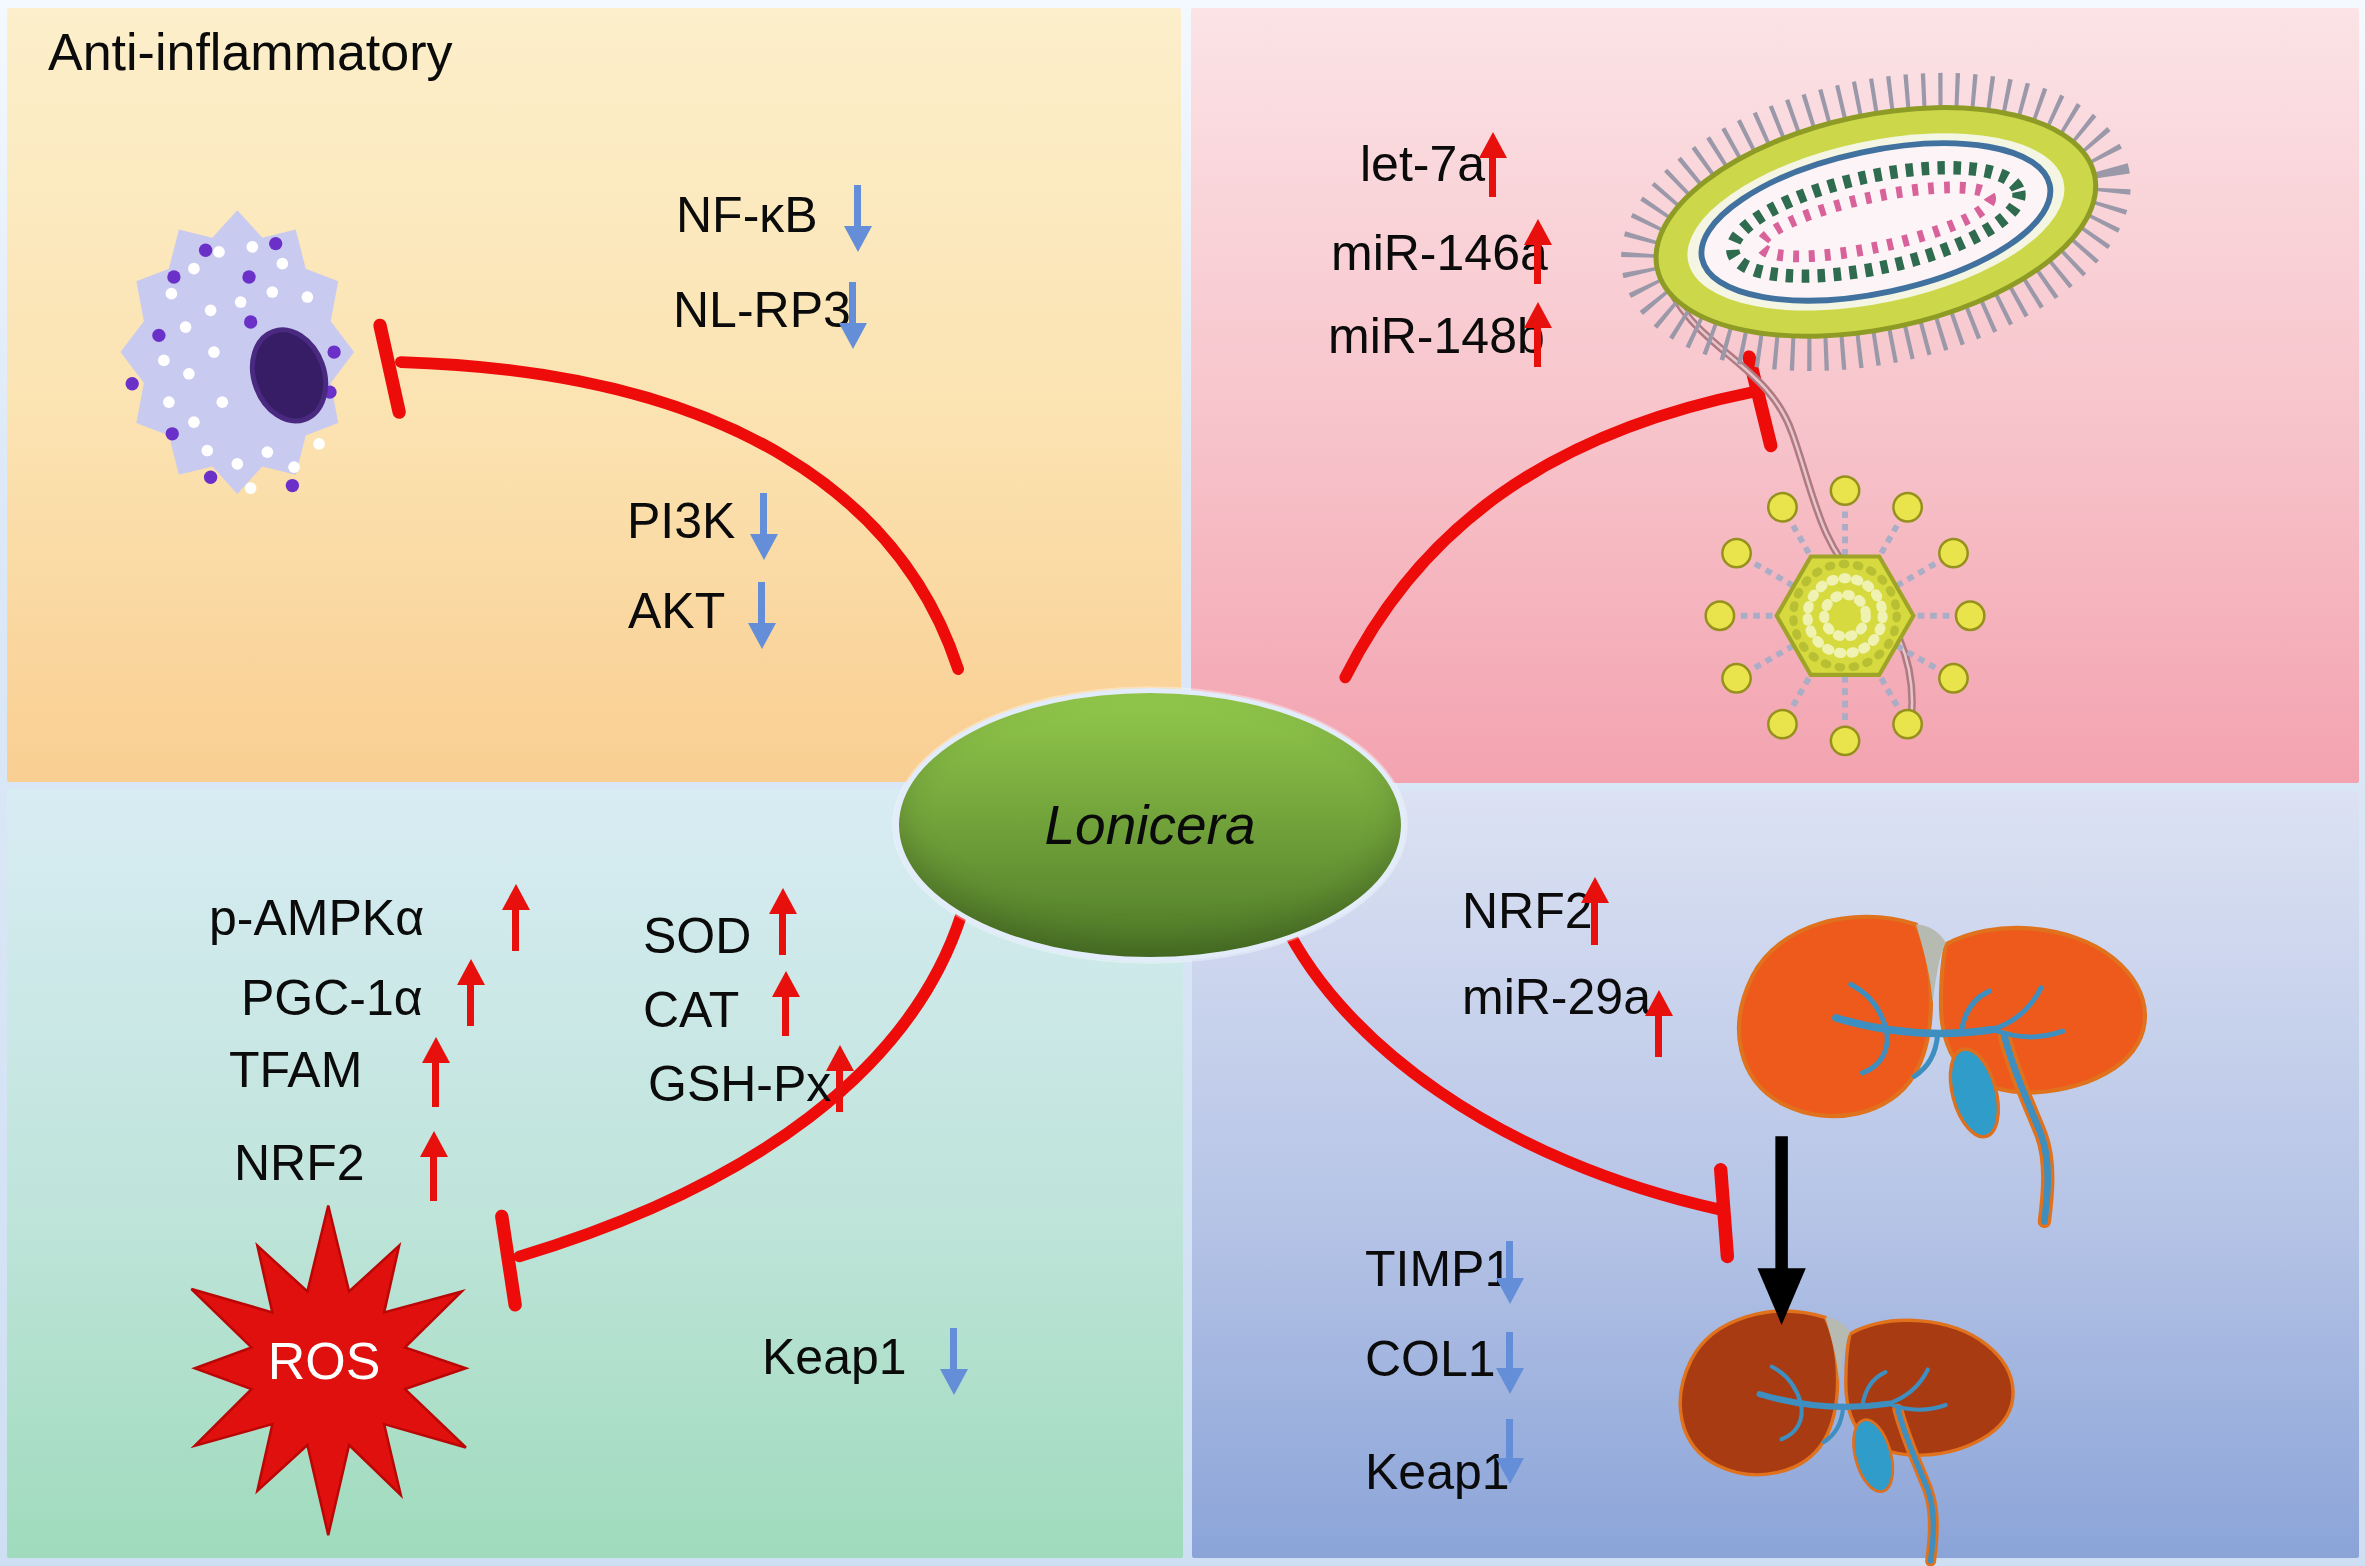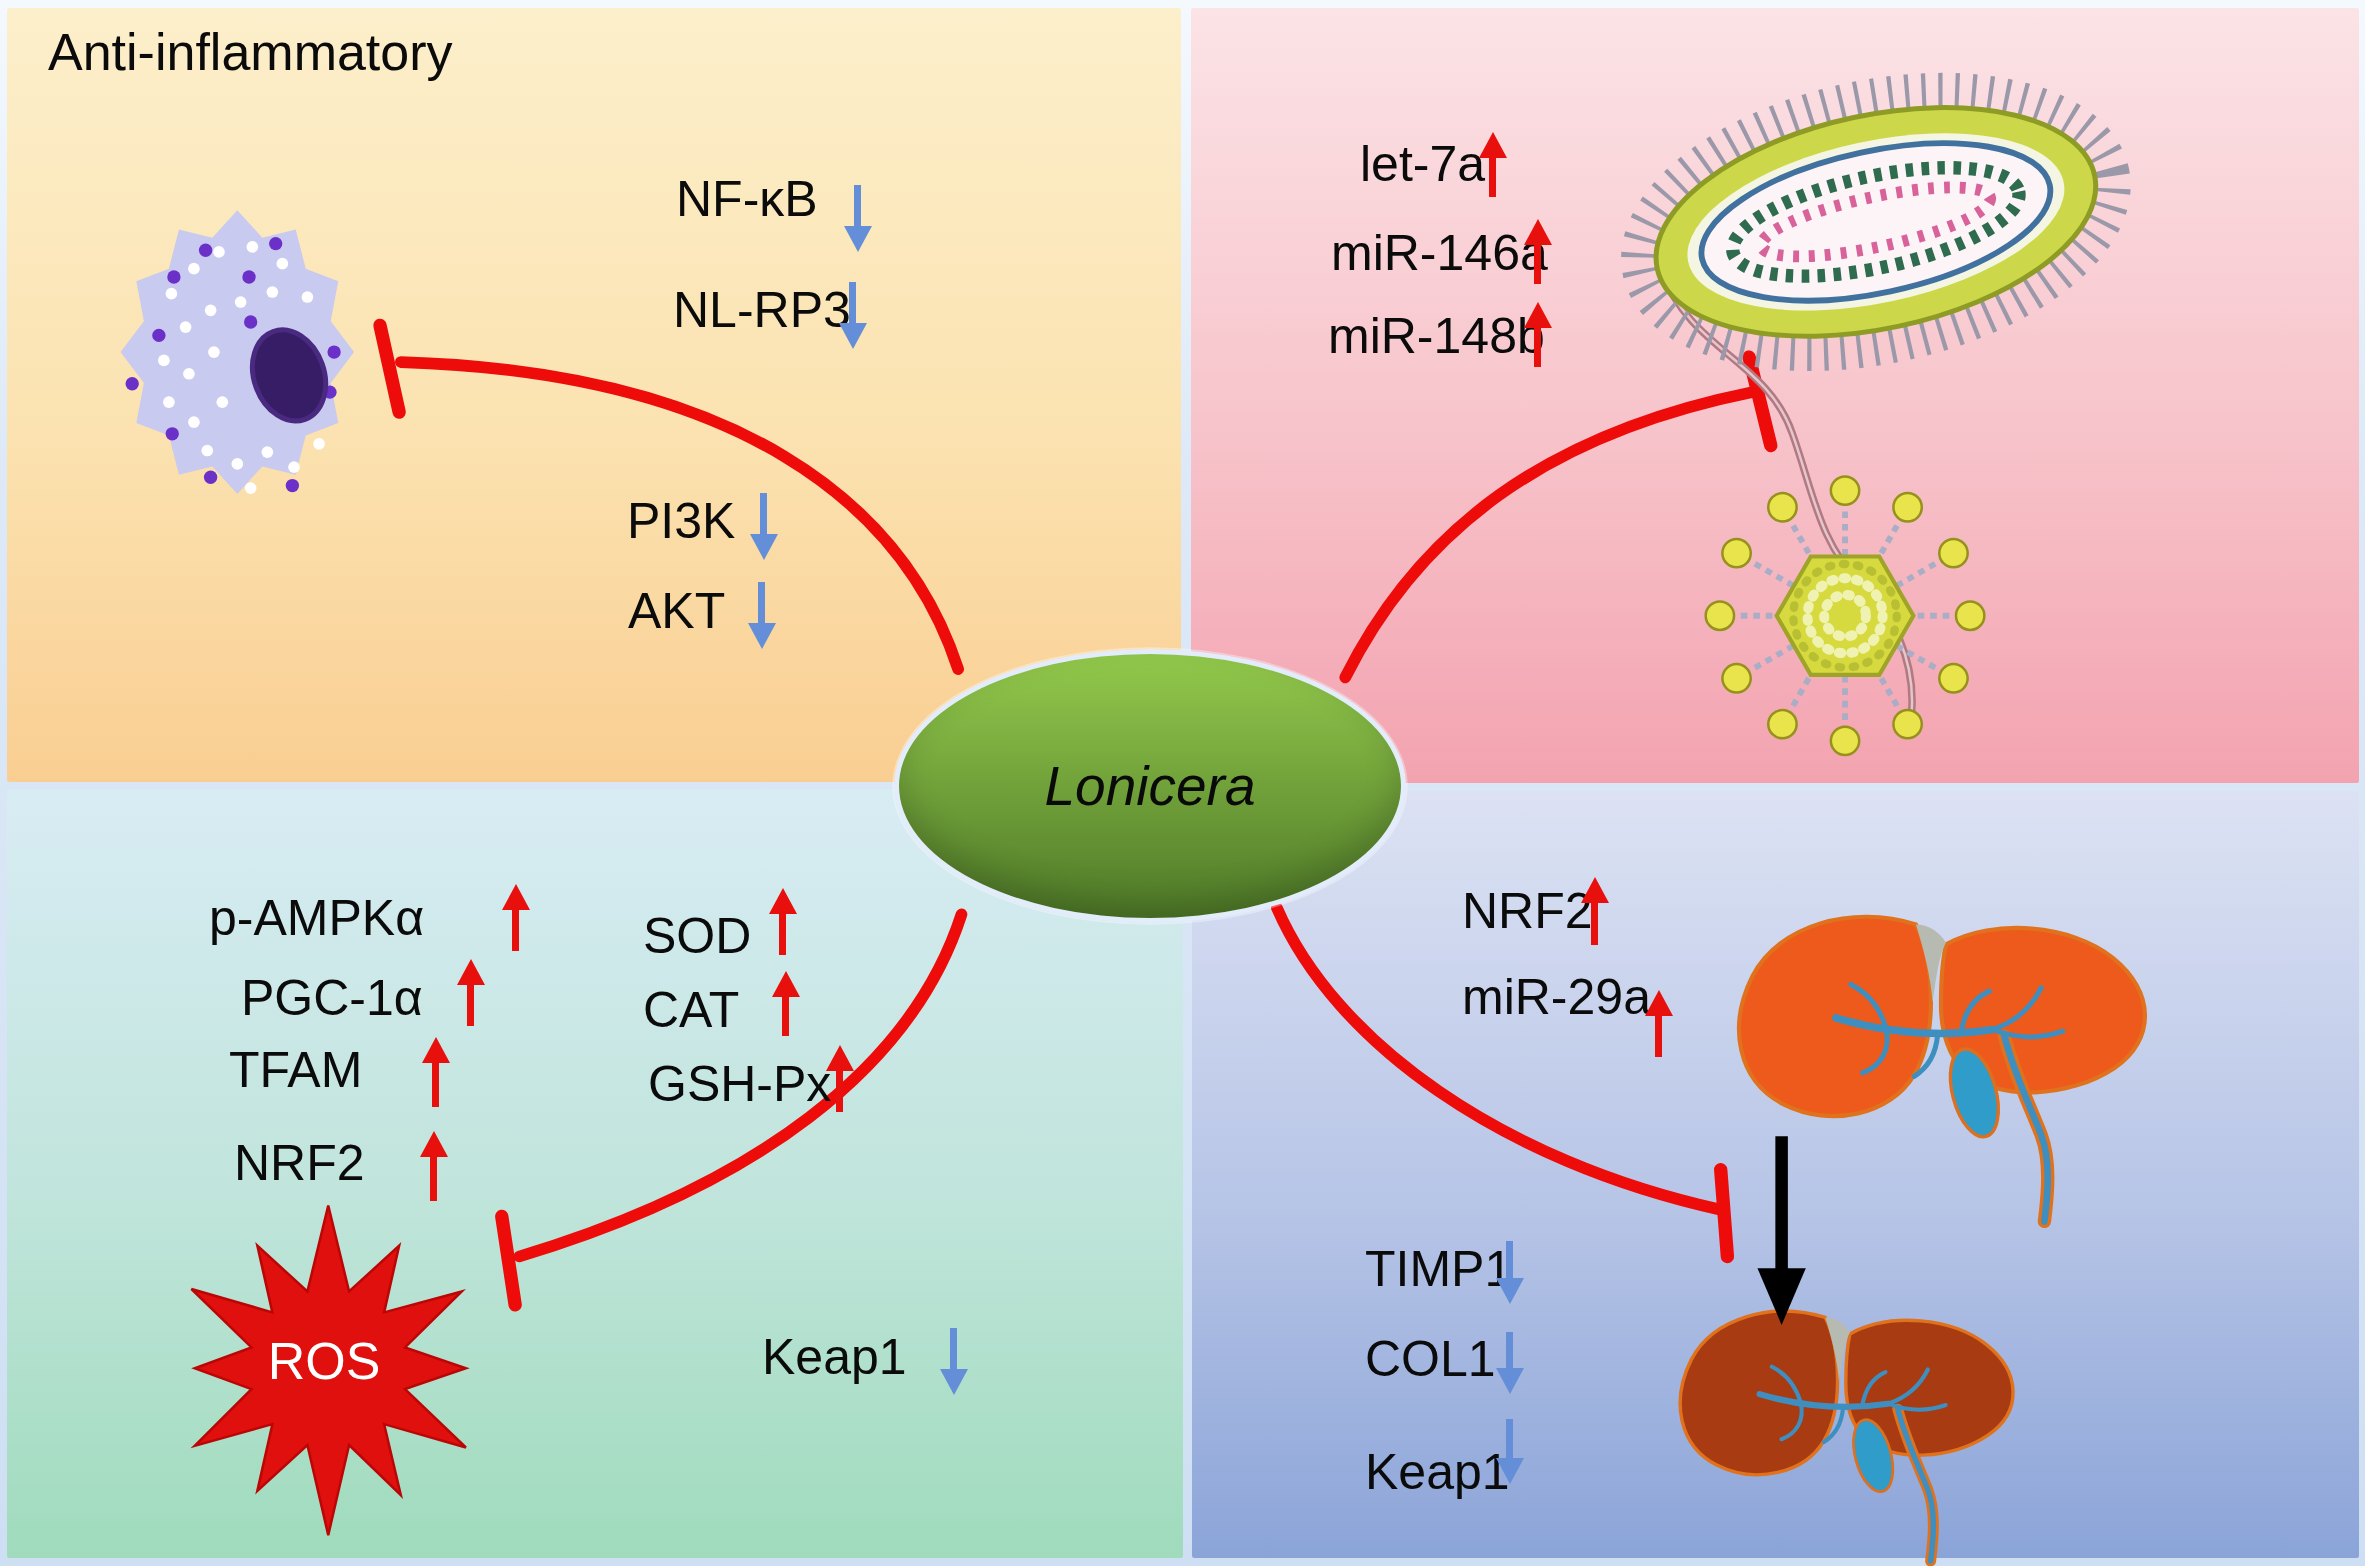--- a/index.html
+++ b/index.html
@@ -11,21 +11,21 @@
   .quad{position:absolute;border-radius:2.5px;}
   .q-tl{left:6.7px;top:8.3px;width:1174px;height:774px;background:linear-gradient(180deg,#fcefcb,#fbe2b0 55%,#f9ce92);}
   .q-tr{left:1191px;top:8.3px;width:1168px;height:775px;background:linear-gradient(180deg,#fbe3e6,#f7c3ca 55%,#f3a3b0);}
   .q-bl{left:6.7px;top:789px;width:1176px;height:769px;background:linear-gradient(180deg,#d8ecf4,#bfe4da 55%,#9fdbbc);}
   .q-br{left:1192px;top:791px;width:1167px;height:767px;background:linear-gradient(180deg,#dce2f3,#b6c4e6 55%,#8ba4d8);}
   .overlay{position:absolute;left:0;top:0;z-index:3;pointer-events:none;}
   .lbl{position:absolute;z-index:5;font-size:50px;line-height:58px;white-space:nowrap;text-align:right;}
   .title{font-size:52px;}
   .ros-lbl{color:#ffffff;width:250px;text-align:center;font-size:52px;}
   .node{
-    position:absolute;z-index:4;left:894px;top:649px;width:512px;height:274px;
+    position:absolute;z-index:4;left:894px;top:688px;width:512px;height:274px;
     border-radius:50%;border:5px solid #e3ecfa;box-sizing:border-box;
     display:flex;align-items:center;justify-content:center;
     box-shadow:0 0 0 1.7px rgba(255,255,255,.35), inset 0 -15px 33px rgba(0,0,0,.18);
   }
   .node .lonicera{font-style:italic;font-size:55px;color:#0a0a0a;}
   
   .arrow{position:absolute;z-index:5;width:37px;display:flex;flex-direction:column;align-items:center;}
   .arr-up{color:var(--up,#e8100c);}
   .arr-down{color:var(--down,#648fd8);}
   .arr-up::before{content:"";width:0;border-left:14px solid transparent;border-right:14px solid transparent;border-bottom:26px solid currentColor;}
@@ -203,21 +203,21 @@
       <polygon points="2106,1520 2164,1520 2135,1588" fill="#000000"></polygon>
     </g>
   </svg>
 
   <div class="node" id="lonicera-node" style="background: linear-gradient(rgb(147, 201, 76), rgb(79, 122, 40));">
     <span class="lonicera">Lonicera</span>
   </div>
 
   <div class="lbl title" style="left:48px;top:23.4px">Anti-inflammatory</div>
 
-  <div class="lbl" style="left:676px;top:170px">NF-κB</div>
+  <div class="lbl" style="left:676px;top:186px">NF-κB</div>
   <div class="arrow arr-down" style="left:839px;top:185px;height:67px"></div>
   <div class="lbl" style="left:673px;top:281px">NL-RP3</div>
   <div class="arrow arr-down" style="left:834px;top:282px;height:67px"></div>
   <div class="lbl" style="left:627px;top:492px">PI3K</div>
   <div class="arrow arr-down" style="left:745px;top:493px;height:67px"></div>
   <div class="lbl" style="left:628px;top:582px">AKT</div>
   <div class="arrow arr-down" style="left:743px;top:582px;height:67px"></div>
 
   <div class="lbl" style="left:1360px;top:135px">let-7a</div>
   <div class="arrow arr-up" style="left:1474px;top:132px;height:65px"></div>

